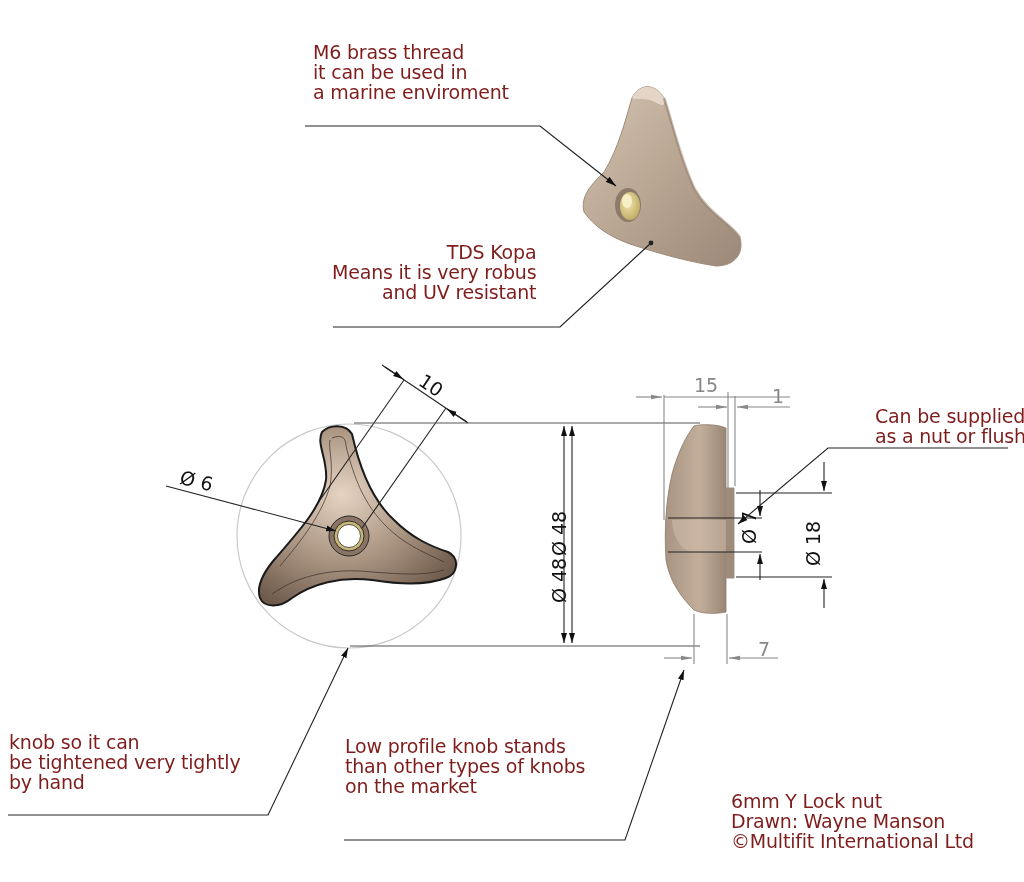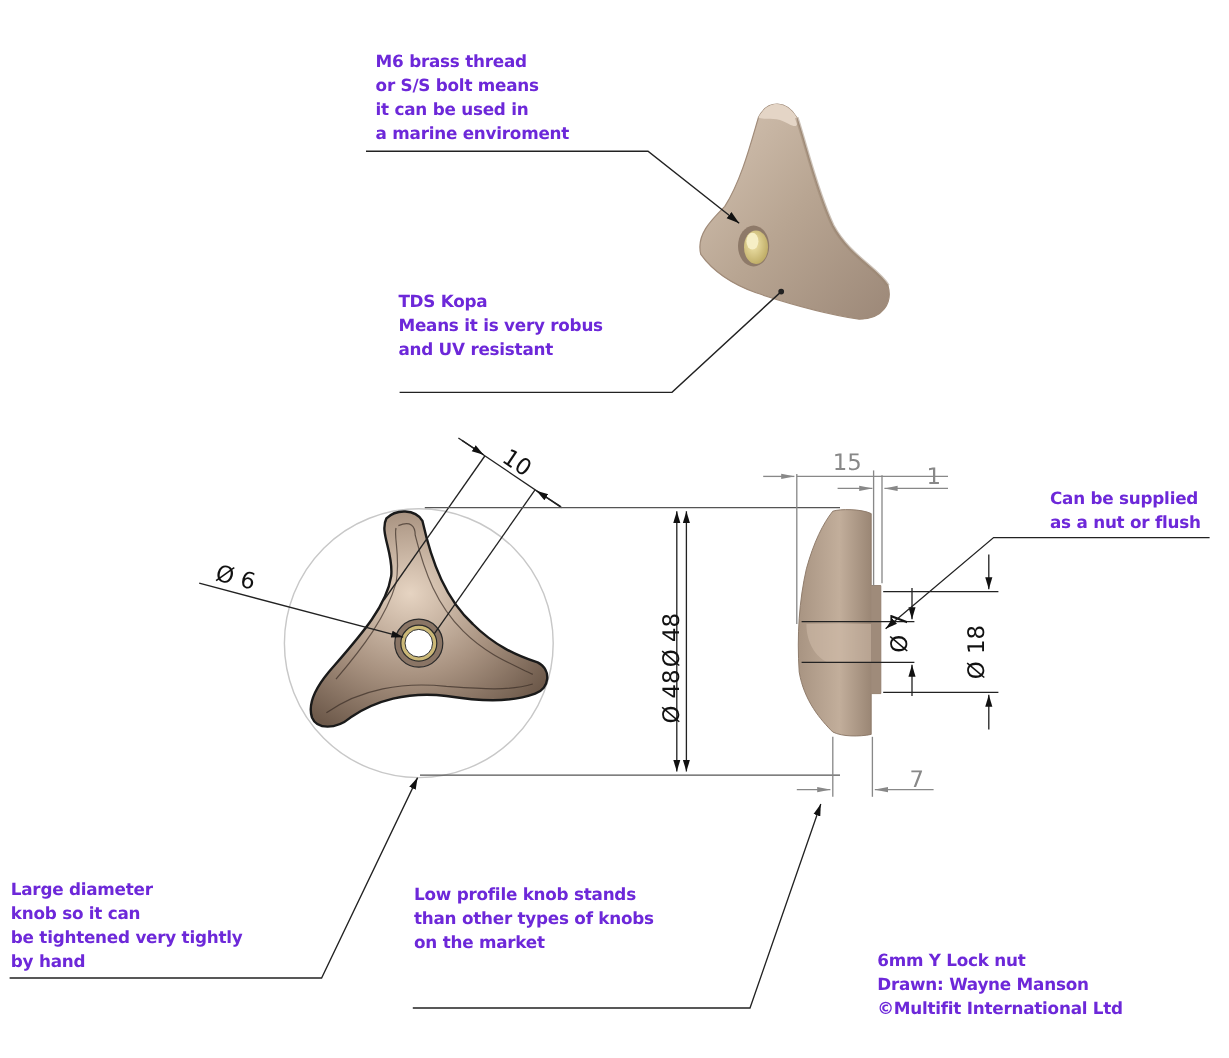--- a/index.html
+++ b/index.html
@@ -1,20 +1,20 @@
 <!DOCTYPE html>
 <html><head>
   <meta charset="utf-8">
   <style>
     html, body { margin: 0; padding: 0; background: #ffffff; }
     body { width: 1024px; height: 882px; position: relative; overflow: hidden;
            font-family: "DejaVu Sans", sans-serif; color: #111; }
     svg.drawing { position: absolute; left: 0; top: 0; }
-    .note { position: absolute; font-size: 14px; line-height: 20px; color: #6d28d9;
-            letter-spacing: -0.2px; white-space: nowrap; font-weight: bold; }
+    .note { position: absolute; font-size: 19px; line-height: 20px; color: #7f1d1d;
+            letter-spacing: -0.2px; white-space: nowrap; }
     .note div { margin: 0; }
     .dimtxt { font-family: "DejaVu Sans", sans-serif; }
   </style>
 </head>
 <body>
 
 <svg class="drawing" width="1024" height="882" viewBox="0 0 1024 882">
   <defs>
     <linearGradient id="gIso" x1="0" y1="0" x2="1" y2="1">
       <stop offset="0" stop-color="#d6c5b4"></stop>
@@ -135,38 +135,36 @@
   <g fill="none" stroke="#222" stroke-width="1.1">
     <polyline points="8,815 268,815 348,648" marker-end="url(#arrB)"></polyline>
   </g>
   <g fill="none" stroke="#222" stroke-width="1.1">
     <polyline points="344,840 625,840 684,670" marker-end="url(#arrB)"></polyline>
   </g>
 </svg>
 
 <div class="note" style="left:313px; top:42px;">
   <div>M6 brass thread</div>
-  <div>or S/S bolt means</div>
   <div>it can be used in</div>
   <div>a marine enviroment</div>
 </div>
 
-<div class="note" style="left:332px; top:242px;">
+<div class="note" style="left:332px; top:242px;text-align:right;">
   <div>TDS Kopa</div>
   <div>Means it is very robus</div>
   <div>and UV resistant</div>
 </div>
 
 <div class="note" style="left:875px; top:406px;">
   <div>Can be supplied</div>
   <div>as a nut or flush</div>
 </div>
 
 <div class="note" style="left:9px; top:732px;">
-  <div>Large diameter</div>
   <div>knob so it can</div>
   <div>be tightened very tightly</div>
   <div>by hand</div>
 </div>
 
 <div class="note" style="left:345px; top:736px;">
   <div>Low profile knob stands</div>
   <div>than other types of knobs</div>
   <div>on the market</div>
 </div>

